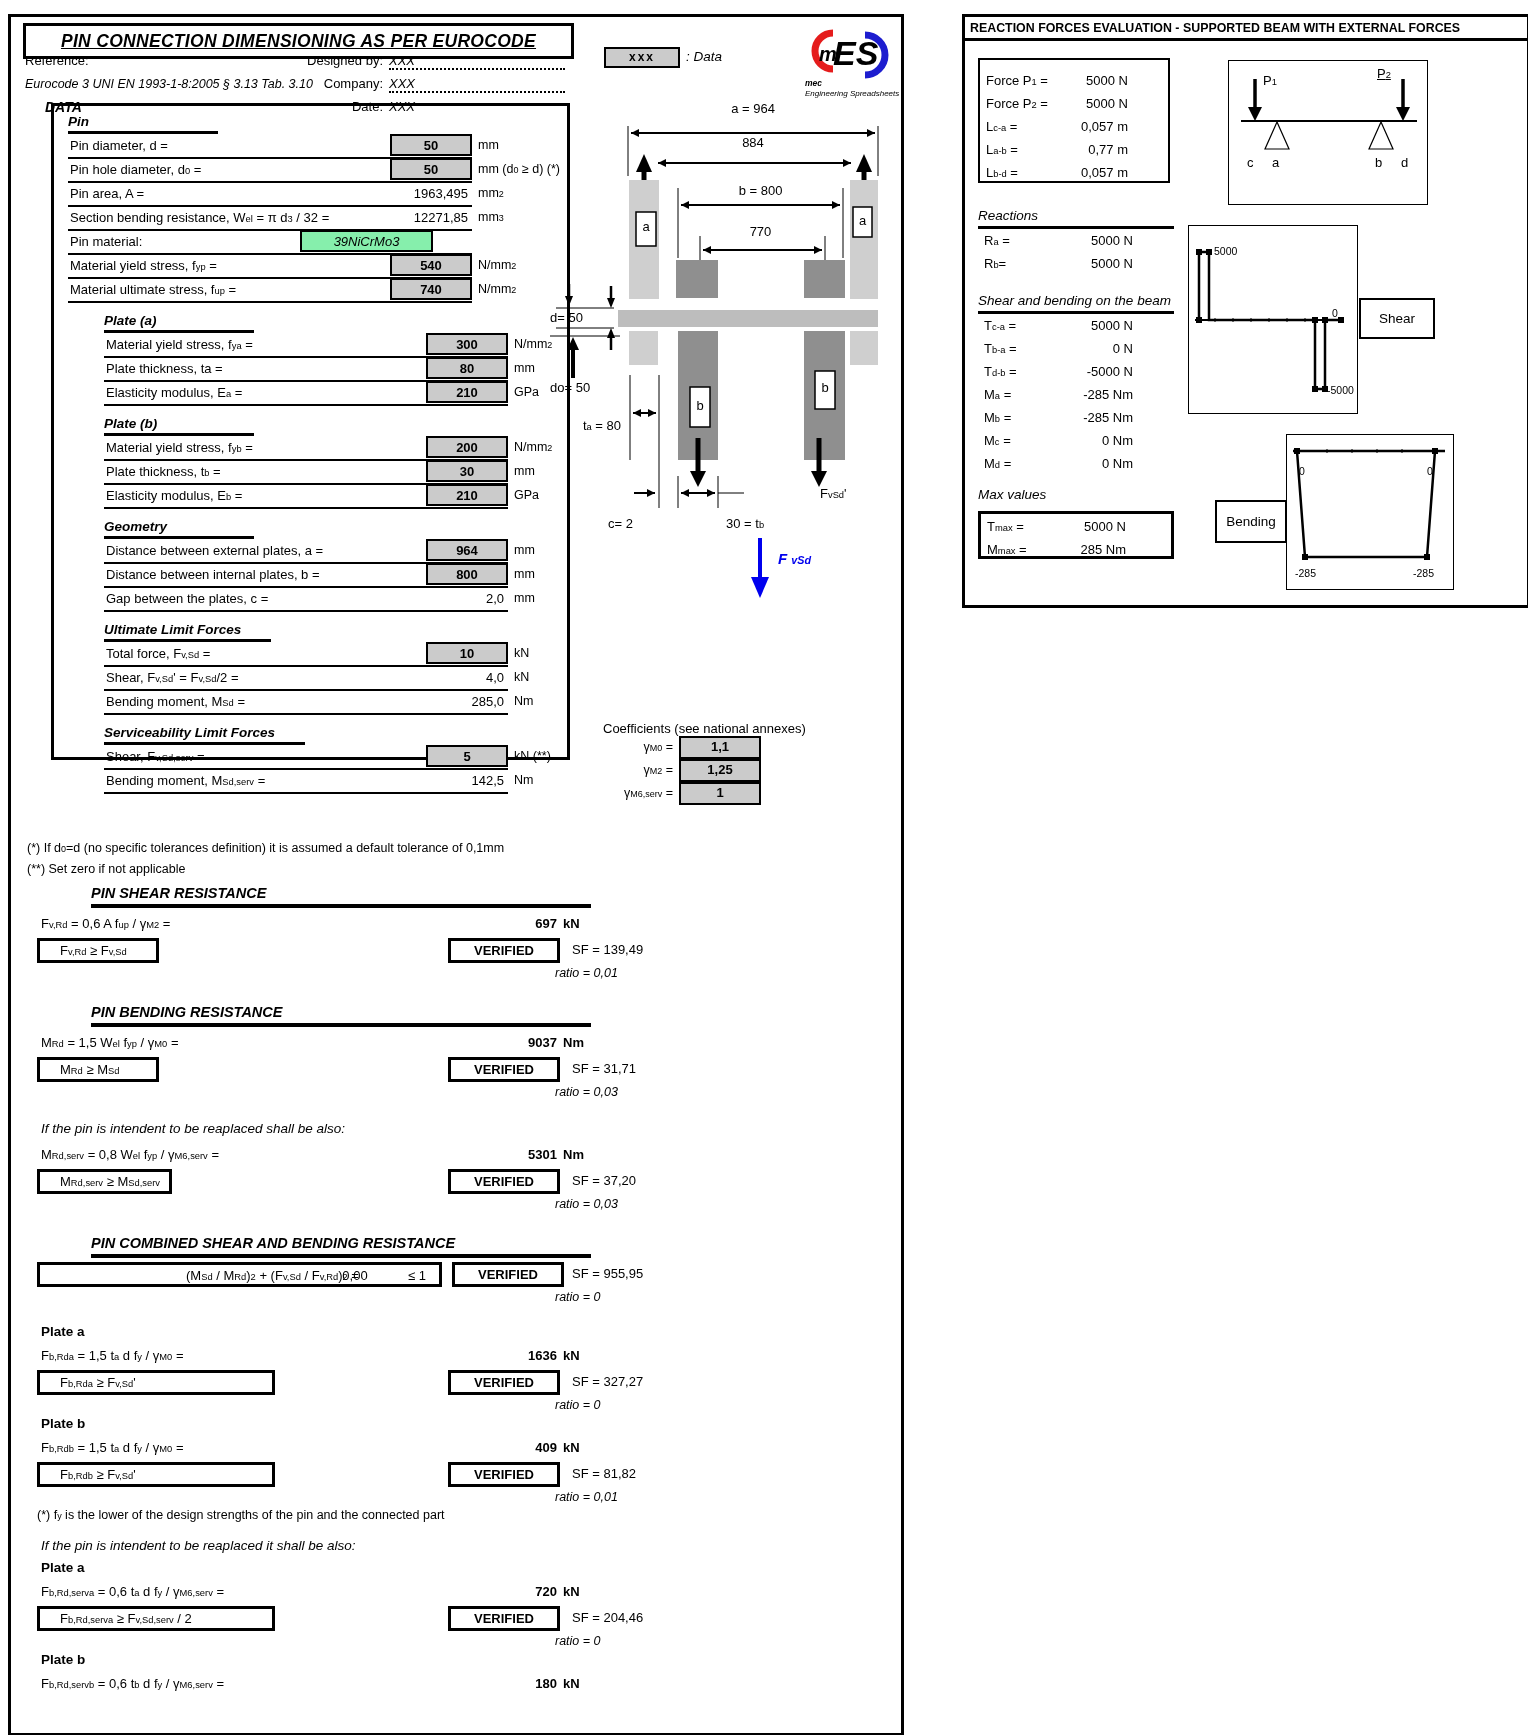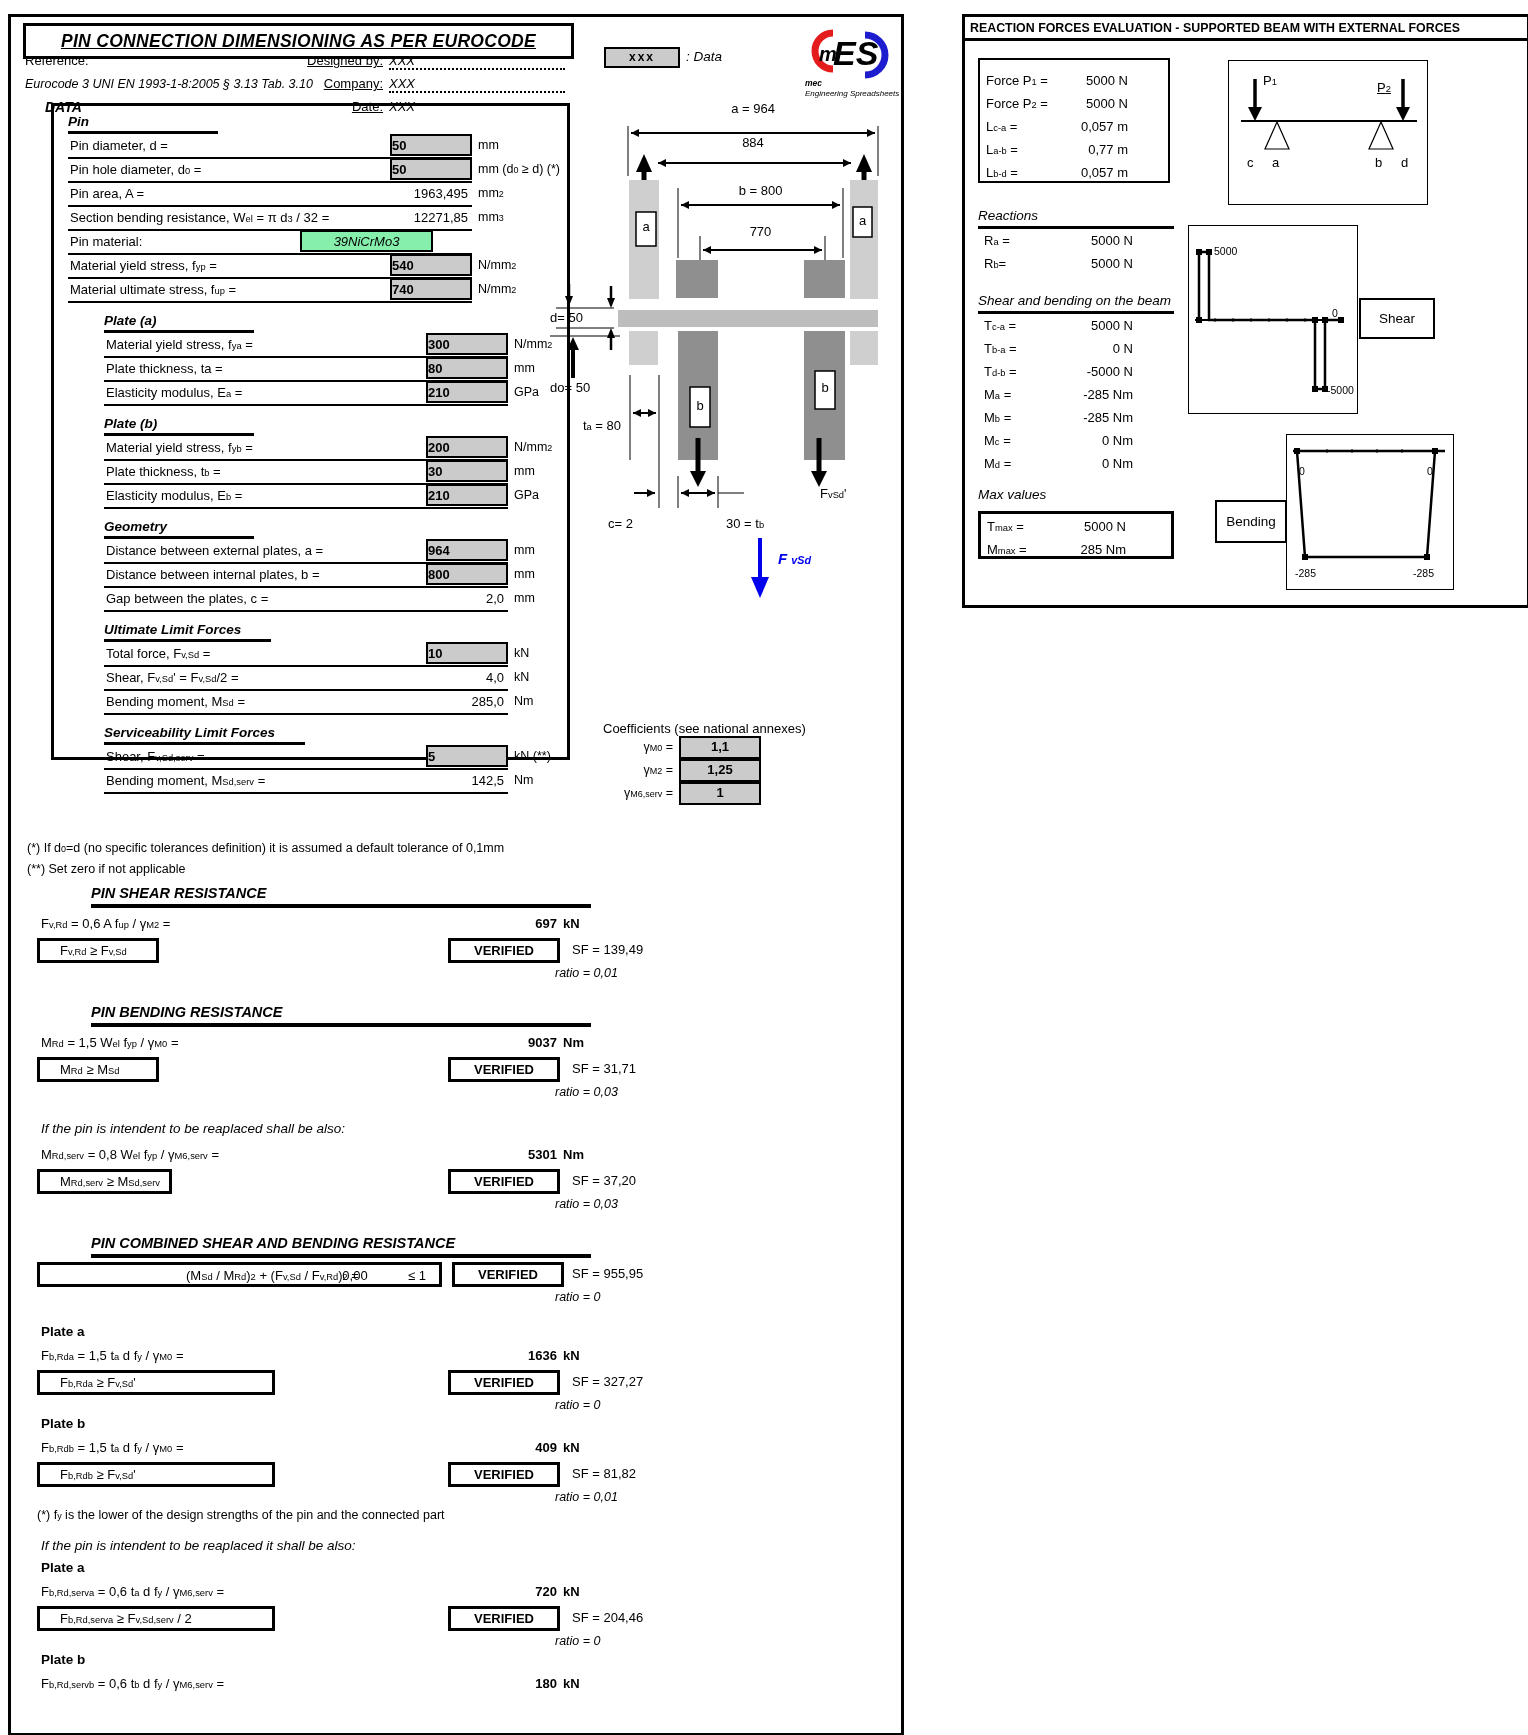--- a/index.html
+++ b/index.html
@@ -8,37 +8,37 @@
   sub{font-size:72%;vertical-align:-22%;line-height:0;}
   sup{font-size:72%;vertical-align:38%;line-height:0;}
   
   .sheet{position:absolute;left:8px;top:14px;width:890px;height:1716px;border:3px solid #000;background:#fff;}
   .title-box{position:absolute;left:12px;top:6px;width:545px;height:30px;border:3px solid #000;display:flex;align-items:center;justify-content:center;}
   .title-text{font-weight:bold;font-style:italic;font-size:17.5px;text-decoration:underline;letter-spacing:.3px;}
   .ref-label{position:absolute;left:14px;top:36px;font-size:13px;}
   .ref-value{position:absolute;left:14px;top:60px;font-size:12.5px;font-style:italic;}
   .data-label{position:absolute;left:34px;top:82px;font-size:14px;font-weight:bold;font-style:italic;}
   .hf{position:absolute;left:230px;width:324px;height:20px;font-size:13px;}
-  .hf .hfl{position:absolute;left:0;top:0;width:142px;text-align:right;text-decoration:underline;}
+  .hf .hfl{position:absolute;left:0;top:0;width:142px;text-align:right;}
   .hf .hfv{position:absolute;left:148px;right:0;top:0;font-style:italic;}
   .hf .hfv.dotted{border-bottom:2px dotted #000;}
   .legend{position:absolute;left:593px;top:30px;height:20px;}
   .legend-box{position:absolute;left:0;top:0;width:72px;height:17px;background:#cbcbcb;border:2px solid #000;font-weight:bold;font-size:12px;text-align:center;line-height:17px;letter-spacing:2px;}
   .legend-lab{position:absolute;left:82px;top:2px;font-style:italic;font-size:13.5px;white-space:nowrap;}
   .logo{position:absolute;left:788px;top:8px;width:102px;height:76px;}
   
   .data-box{position:absolute;left:40px;top:86px;width:513px;height:645px;border:3px solid #000;padding-top:6px;box-sizing:content-box;}
   .dsec-title{font-weight:bold;font-style:italic;font-size:13.5px;border-bottom:3px solid #000;display:inline-block;min-width:120px;padding:0 30px 2px 0;margin:0 0 1px 14px;}
   .dsec{margin-top:0;}
   .dsec + .dsec{margin-top:0;padding-left:36px;}
   .dsec .dsec-title{margin-top:10px;}
   .dsec:first-child .dsec-title{margin-top:0;}
   .drow{position:relative;height:22px;width:404px;margin-left:14px;border-bottom:2px solid #000;font-size:13px;}
   .dlab{position:absolute;left:2px;top:3px;white-space:nowrap;}
-  .dval.input{position:absolute;right:0;top:-1px;width:82px;height:22px;background:#cbcbcb;border:2px solid #000;box-sizing:border-box;font-weight:bold;text-align:left;line-height:19px;}
+  .dval.input{position:absolute;right:0;top:-1px;width:82px;height:22px;background:#cbcbcb;border:2px solid #000;box-sizing:border-box;font-weight:bold;text-align:center;line-height:19px;}
   .dval.material{position:absolute;left:232px;top:-1px;width:133px;height:22px;background:#86efac;border:2px solid #000;box-sizing:border-box;font-style:italic;text-align:center;line-height:19px;}
   .dval.plain{position:absolute;right:4px;top:3px;}
   .dunit{position:absolute;left:410px;top:3px;white-space:nowrap;font-size:12.5px;}
   
   .coef{position:absolute;left:552px;top:704px;width:280px;}
   .coef-title{font-size:13px;text-align:left;padding-left:40px;white-space:nowrap;}
   .coef-row{position:relative;height:23px;}
   .coef-lab{position:absolute;left:0;top:4px;width:110px;text-align:right;font-size:12.5px;}
   .coef-box{position:absolute;left:116px;top:0;width:82px;height:23px;background:#cbcbcb;border:2.5px solid #000;box-sizing:border-box;font-weight:bold;font-size:13px;text-align:center;line-height:17px;}
   
@@ -462,21 +462,21 @@
       <svg width="198" height="143" viewBox="0 0 198 143">
         <line x1="12" y1="60" x2="188" y2="60" stroke="#000" stroke-width="2"></line>
         <line x1="26" y1="18" x2="26" y2="48" stroke="#000" stroke-width="3.5"></line>
           <polygon points="19,46 33,46 26,60"></polygon>
         <line x1="174" y1="18" x2="174" y2="48" stroke="#000" stroke-width="3.5"></line>
           <polygon points="167,46 181,46 174,60"></polygon>
         <polygon points="48,61 36,88 60,88" fill="none" stroke="#000" stroke-width="1.2"></polygon>
         <polygon points="152,61 140,88 164,88" fill="none" stroke="#000" stroke-width="1.2"></polygon>
       </svg>
       <div class="dg-lab" style="left:34px;top:12px;">P<sub>1</sub></div>
-      <div class="dg-lab" style="left:148px;top:19px;text-decoration:underline;">P<sub>2</sub></div>
+      <div class="dg-lab" style="left:148px;top:5px;text-decoration:underline;">P<sub>2</sub></div>
       <div class="dg-lab" style="left:18px;top:94px;">c</div>
       <div class="dg-lab" style="left:43px;top:94px;">a</div>
       <div class="dg-lab" style="left:146px;top:94px;">b</div>
       <div class="dg-lab" style="left:172px;top:94px;">d</div>
     </div>
 
     <div class="rp-head" style="left:13px;top:191px;">Reactions</div>
     <div class="rp-table" id="rpReactions" style="left:13px;top:213px;">
         <div class="rp-row">
           <span class="rp-rl">R<sub>a</sub> =</span>

